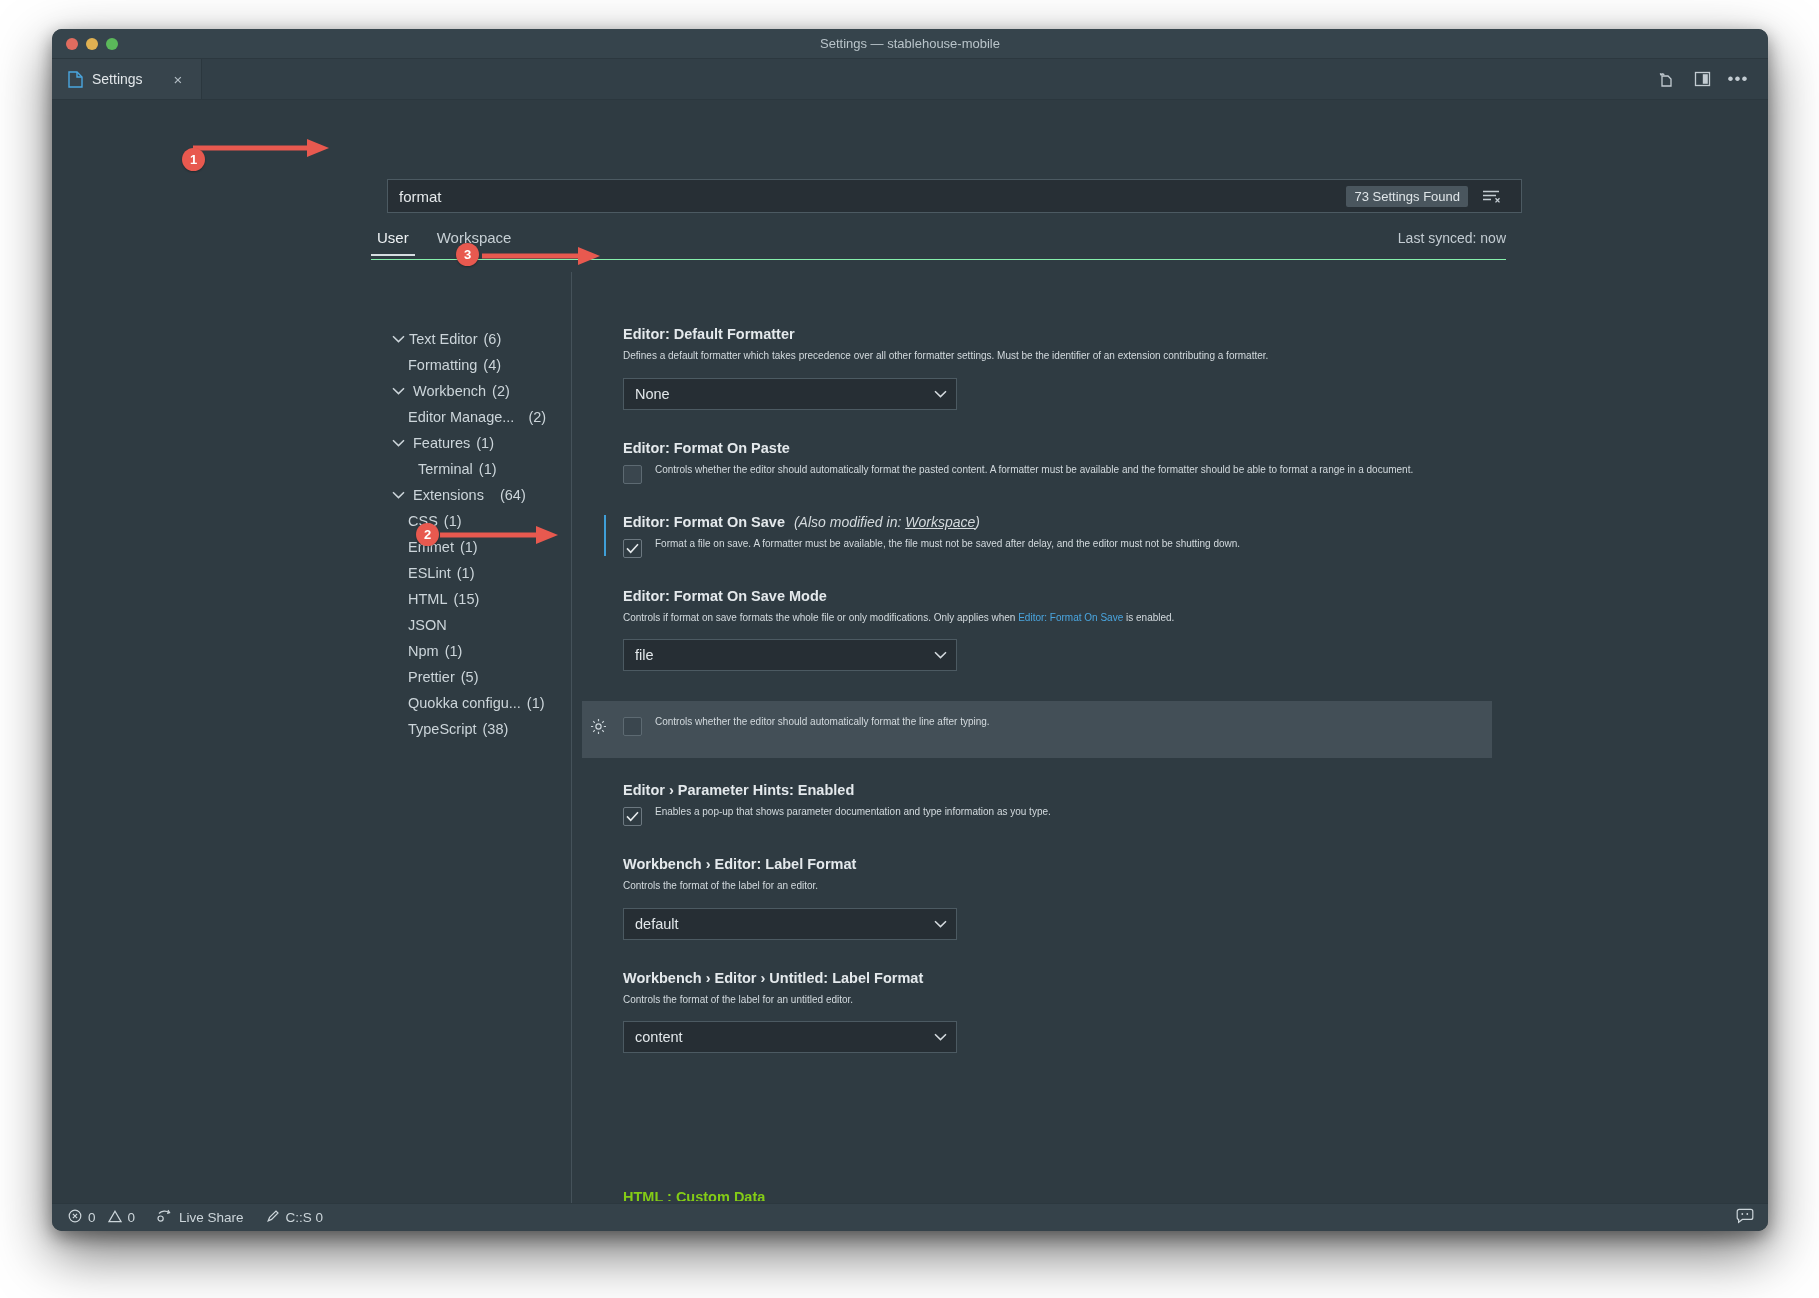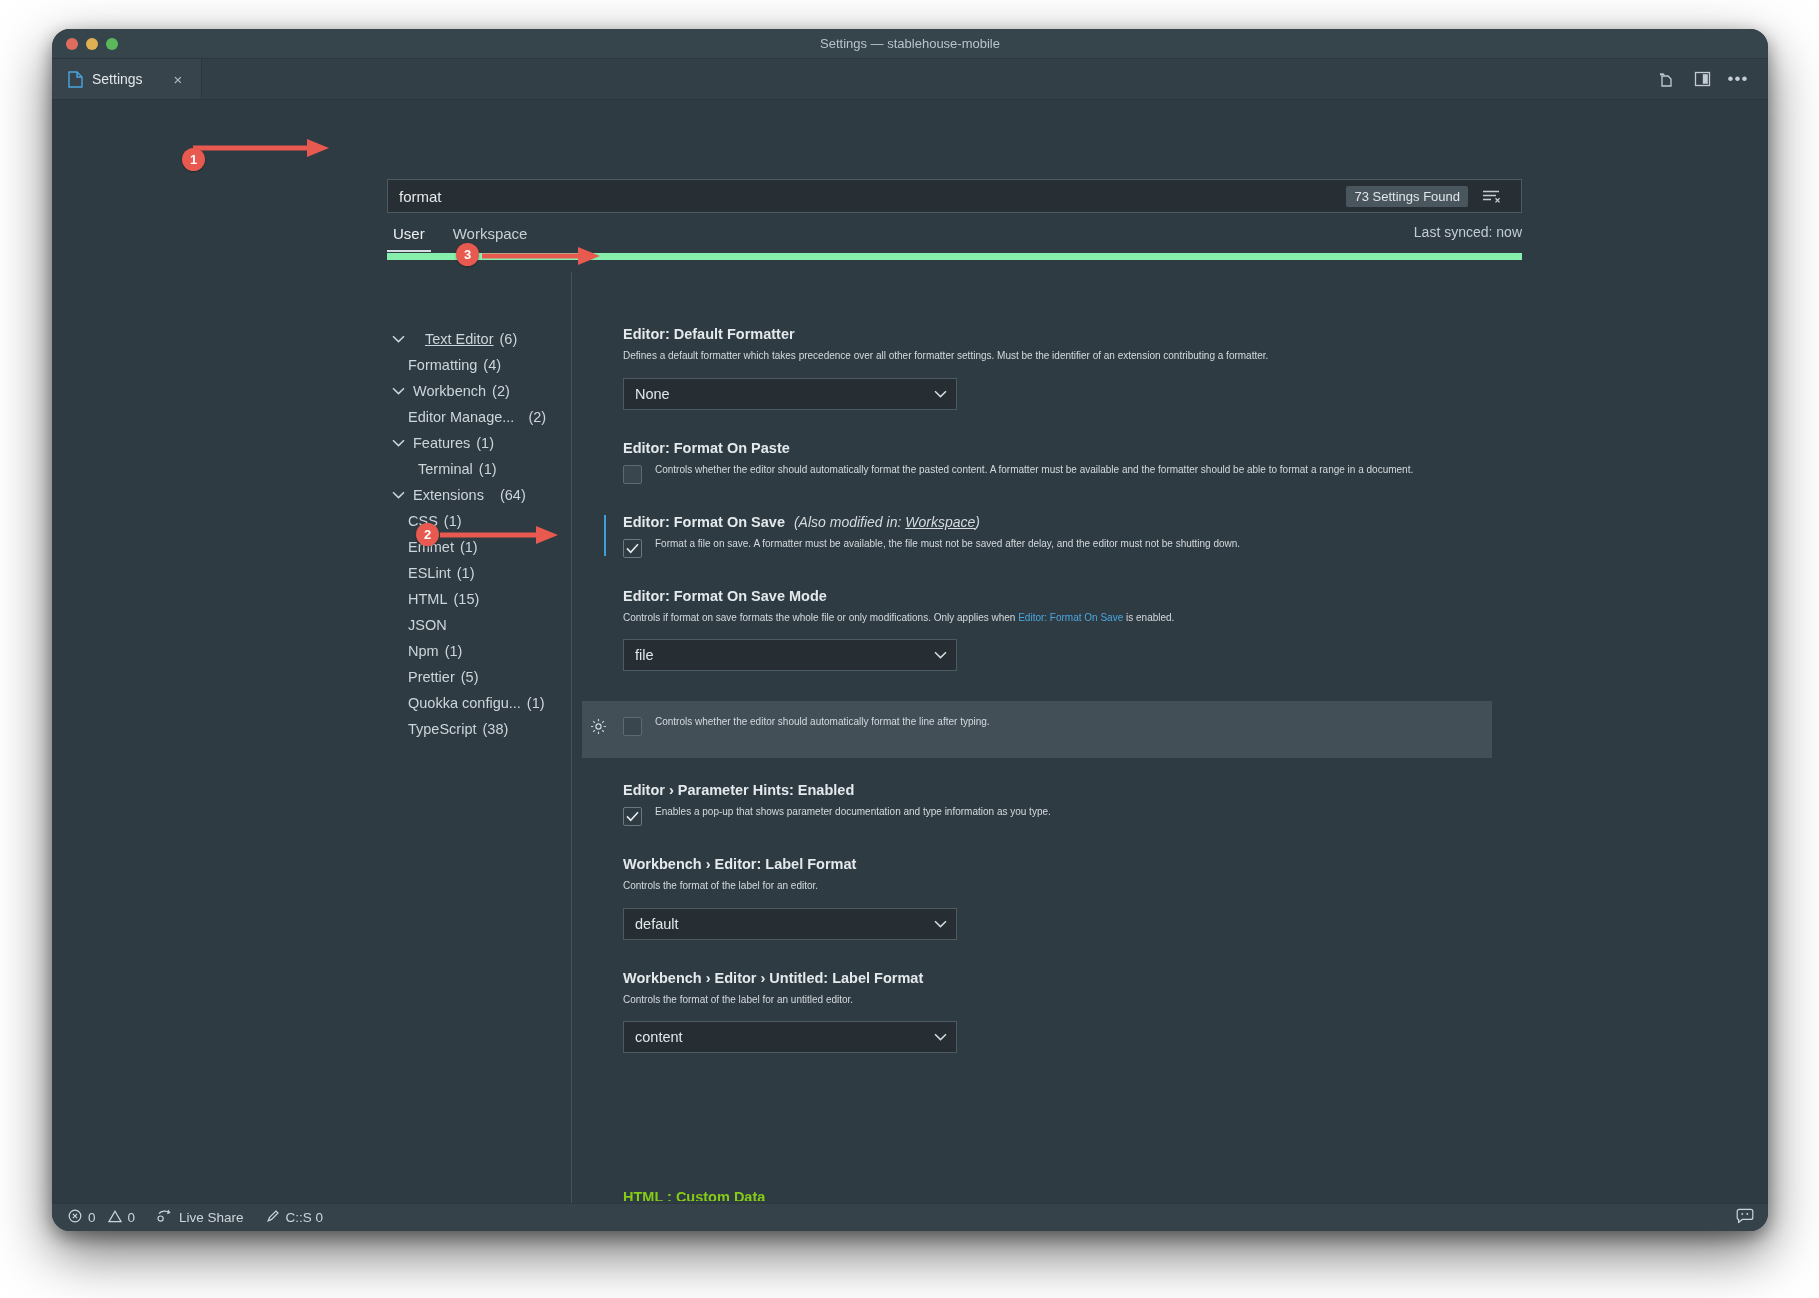--- a/index.html
+++ b/index.html
@@ -8,21 +8,21 @@
     background: #ffffff;
     font-family: "Liberation Sans", sans-serif;
     overflow: hidden;
   }
   #root { position: relative; width: 1819px; height: 1298px; background: #ffffff; }
 
   
   .window {
     position: absolute; left: 52px; top: 29px;
     width: 1716px; height: 1202px;
-    background: #2f3b42; border-radius: 18px;
+    background: #2f3b42; border-radius: 10px;
     box-shadow: 0 22px 55px rgba(0,0,0,0.55), 0 6px 18px rgba(0,0,0,0.4);
     overflow: hidden;
     display: flex; flex-direction: column;
   }
   .titlebar {
     height: 30px; background: #36444c; flex: none;
     display: flex; align-items: center; position: relative;
     border-bottom: 1px solid #2c383f;
   }
   .traffic { display: flex; gap: 8px; margin-left: 14px; }
@@ -74,23 +74,23 @@
     display: flex; align-items: center; padding: 0 16px 0 11px;
   }
   .search-value { font-size: 15px; color: #e6eaec; flex: 1 1 auto; }
   .found-badge {
     background: #4a565e; color: #dfe5e8; font-size: 13px;
     padding: 3px 8px; border-radius: 2px; white-space: nowrap;
   }
   .clear-filter-icon { margin-left: 14px; margin-right: 4px; color: #c3ccd2; display: flex; }
 
   .scope-row {
-    position: absolute; left: 335px; top: 124px; width: 1135px; height: 36px;
-    display: flex; align-items: flex-start;
-    border-bottom: 7px solid #86efac;
+    position: absolute; left: 319px; top: 124px; width: 1135px; height: 36px;
+    display: flex; align-items: center;
+    border-bottom: 1px solid #86efac;
   }
   .scope-tab {
     font-size: 15px; color: #c7d0d5; padding: 0 6px 8px 6px; margin-right: 16px;
     border-bottom: 2px solid transparent; position: relative; bottom: -1px;
   }
   .scope-tab.active { color: #eef2f4; border-bottom-color: #d6dde1; }
   .sync-note { margin-left: auto; font-size: 14px; color: #c3ccd2; padding-bottom: 8px; }
 
   
   .toc {
@@ -250,21 +250,21 @@
         <div class="sync-note">Last synced: now</div>
       </div>
 
       <div class="toc" id="toc-list">
           <div class="toc-item">
             <span class="chev">
               <svg width="13" height="8" viewBox="0 0 13 8">
                 <path d="M1 1.2l5.5 5.4L12 1.2" fill="none" stroke="#ccd5da" stroke-width="1.5"></path>
               </svg>
             </span>
-            <span style="margin-left: 16px; text-decoration: underline;">Text Editor</span>
+            <span style="margin-left: 0;">Text Editor</span>
             <span class="toc-count" style="margin-left: 6px;">(6)</span>
           </div>
           <div class="toc-item child">
             <span style="margin-left: 0px;">Formatting</span>
             <span class="toc-count" style="margin-left: 6px;">(4)</span>
           </div>
           <div class="toc-item">
             <span class="chev">
               <svg width="13" height="8" viewBox="0 0 13 8">
                 <path d="M1 1.2l5.5 5.4L12 1.2" fill="none" stroke="#ccd5da" stroke-width="1.5"></path>

